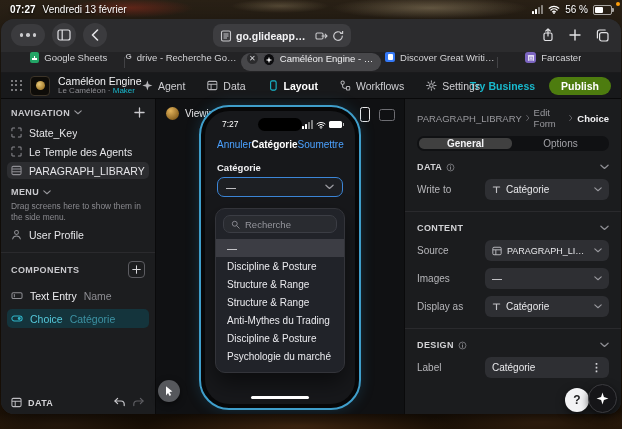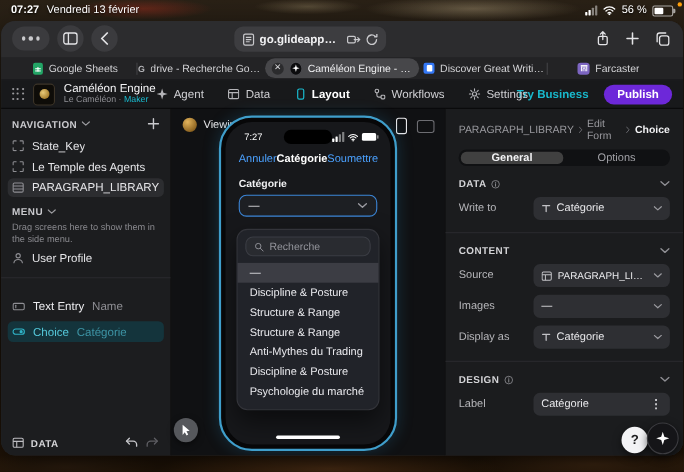--- a/index.html
+++ b/index.html
@@ -41,21 +41,21 @@
   .pill-dots{width:34px;height:22px;border-radius:11px;background:#3b3b3e;display:flex;align-items:center;justify-content:center;gap:3px}
   .pill-dots i{width:3.5px;height:3.5px;border-radius:50%;background:#c9c9cc;display:block}
   .tbtn{width:24px;height:24px;border-radius:50%;background:#3b3b3e;color:#e3e3e6;display:flex;align-items:center;justify-content:center}
   .urlbar{position:absolute;left:212px;top:5px;width:138px;height:23px;border-radius:8px;background:#3d3d40;
     display:flex;align-items:center;gap:4px;padding:0 7px;box-sizing:border-box;color:#ededf0}
   .url-text{flex:1;text-align:center;font-size:10.5px;font-weight:600;color:#f2f2f4}
   .tb-right{position:absolute;right:12px;top:4px;height:24px;display:flex;gap:15px;align-items:center;color:#e3e3e6}
 
   .tabbar{height:20px;flex:none;background:#232325;display:flex;align-items:center;padding:0 12px;gap:0;
     border-bottom:1px solid #1a1a1c}
-  .tab{flex:1;display:flex;align-items:center;justify-content:center;gap:5px;font-size:9.5px;color:#d4d4d7;min-width:0;height:100%}
+  .tab{flex:1;display:flex;justify-content:center;gap:5px;font-size:9.5px;color:#d4d4d7;min-width:0;height:100%}
   .tab-sep{width:1px;height:11px;background:#424245;flex:none}
   .tab.active{flex:1.15;background:#47474a;border-radius:10px;height:18px;margin:0 4px;padding:0 6px;color:#f0f0f2}
   .fav{flex:none;border-radius:2px}
   .fav-sheets{width:9px;height:11px;background:#23a566;position:relative}
   .fav-sheets:after{content:"";position:absolute;left:2px;top:4px;width:5px;height:4px;
     background:linear-gradient(#fff,#fff) left/5px 1px no-repeat,linear-gradient(#fff,#fff) 0 3px/5px 1px no-repeat,linear-gradient(#fff,#fff) 2px 0/1px 4px no-repeat}
   .fav-letter{font-size:8px;color:#b6b6ba;font-weight:700}
   .fav-glide{width:11px;height:11px;border-radius:50%;background:#0c0c0e;border:1px solid #4a4a4e;display:flex;align-items:center;justify-content:center;color:#fff}
   .fav-discover{width:10px;height:10px;border-radius:2px;background:#3478f6;position:relative}
   .fav-discover:after{content:"";position:absolute;left:2.5px;top:2px;width:5px;height:6px;background:#fff;border-radius:1px}
@@ -74,21 +74,21 @@
   .apptitle{font-size:10.5px;font-weight:400;color:#f3f3f5}
   .appsub{font-size:8px;color:#8f8f94}
   .appsub .maker{color:#19b9cd}
   .topnav{position:absolute;left:50%;transform:translateX(-50%);display:flex;gap:22px;align-items:center}
   .topnav .nav-item{display:flex;gap:5px;align-items:center;font-size:10.5px;color:#cfcfd3}
   .topnav .nav-item .nicon{color:#b4b4b8}
   .topnav .nav-item.active{color:#ffffff;font-weight:600}
   .topnav .nav-item.active .nicon{color:#19b9cd}
   .header-right{margin-left:auto;display:flex;gap:14px;align-items:center}
   .trybiz{font-size:10.5px;font-weight:600;color:#19b9cd}
-  .publish{height:18px;padding:0 12px;border-radius:9px;background:#6d28d9;color:#fff;font-size:10.5px;font-weight:700;display:flex;align-items:center}
+  .publish{height:18px;padding:0 12px;border-radius:9px;background:#4d7c0f;color:#fff;font-size:10.5px;font-weight:700;display:flex;align-items:center}
 
   
   .mainbody{flex:1;display:flex;min-height:0}
 
   
   .sidebar{width:155px;flex:none;background:#1c1d1f;border-right:1px solid #0a0a0b;display:flex;flex-direction:column;
     padding:8px 10px 6px;box-sizing:border-box}
   .sec-head{display:flex;align-items:center;gap:4px;color:#c9c9cd;font-size:9px;font-weight:700;letter-spacing:.4px}
   .sec-head .sp{flex:1}
   .sb-item{display:flex;align-items:center;gap:7px;height:17px;color:#e5e5e8;font-size:10.5px;margin:1px -4px;padding:0 4px;border-radius:5px}
@@ -500,20 +500,29 @@
             </svg>
         </div>
         <div class="hint">Drag screens here to show them in the side menu.</div>
         <div class="sb-item">
           <svg class="iico" width="11" height="11">
               <use href="#i-person"></use>
             </svg>
           <span class="ellip">User Profile</span>
         </div>
         <div class="sb-divider"></div>
+        <div class="sec-head">
+          <span>COMPONENTS</span>
+          <span class="sp"></span>
+          <span class="plusbox">
+            <svg width="9" height="9">
+                <use href="#i-plus"></use>
+              </svg>
+          </span>
+        </div>
         <div style="height:6px"></div>
         <div class="comp-item">
           <svg class="iico" width="12" height="11" style="color:#8e8e93">
               <use href="#i-textentry"></use>
             </svg>
           <span class="comp-type">Text Entry</span>
           <span class="comp-val ellip">Name</span>
         </div>
         <div class="comp-item selected">
           <svg class="iico" width="12" height="11" style="color:#2fb4c8">

